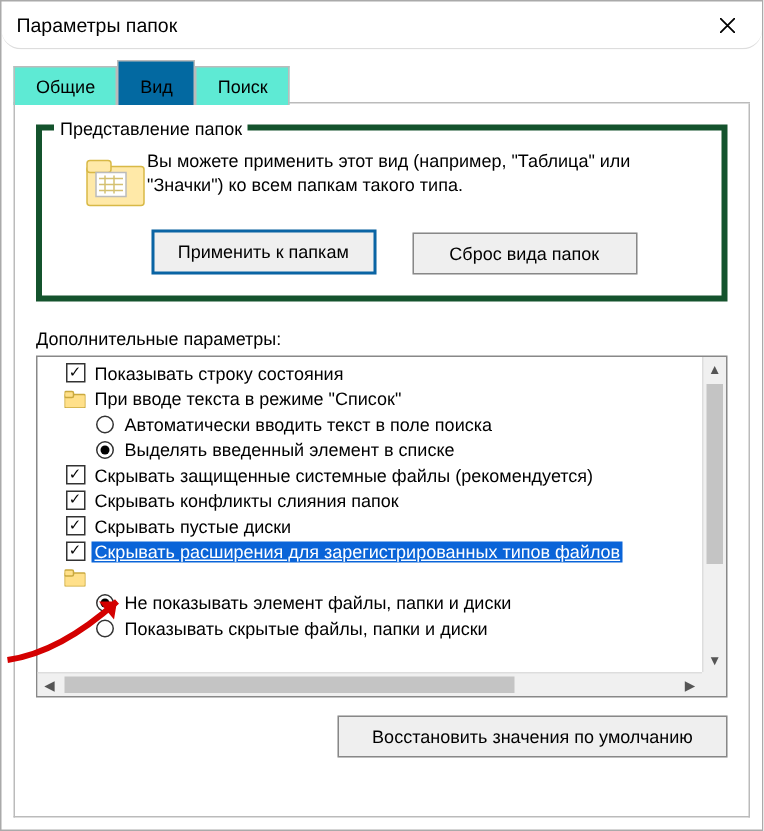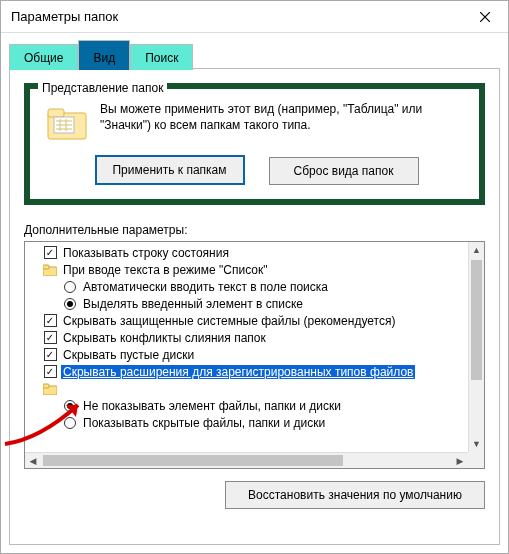--- a/index.html
+++ b/index.html
@@ -20,20 +20,21 @@
     background: #fff;
     display: flex;
     flex-direction: column;
   }
   .titlebar {
     height: 32px;
     display: flex;
     align-items: center;
     padding: 0 0 0 10px;
     border-bottom: 1px solid #ddd;
+    border-radius: 13px;
   }
   .titlebar .title { flex: 1; font-size: 13px; }
   .close-btn {
     width: 46px;
     height: 32px;
     display: flex;
     align-items: center;
     justify-content: center;
     font-size: 14px;
     color: #000;
@@ -68,35 +69,34 @@
   .tab-body {
     margin: 0 8px 8px 8px;
     border: 1px solid #bbb;
     border-top: none;
     padding: 14px 14px 4px 14px;
     flex: 1;
     display: flex;
     flex-direction: column;
   }
   .groupbox {
-    border: 6px solid #14532d;
-    padding: 12px 12px 14px 16px;
+    border: 4px solid #14532d;
+    padding: 12px 12px 14px 28px;
     position: relative;
     margin-bottom: 18px;
   }
   .groupbox .legend {
     position: absolute;
     top: -8px; left: 8px;
     background: #fff;
     padding: 0 4px;
     font-size: 12px;
   }
   .folderview {
     display: flex;
-    gap: 12px;
   }
   .folder-icon {
     width: 42px; height: 42px;
     flex: 0 0 42px;
   }
   .folderview-text {
     font-size: 12px;
     line-height: 1.35;
     flex: 1;
   }

